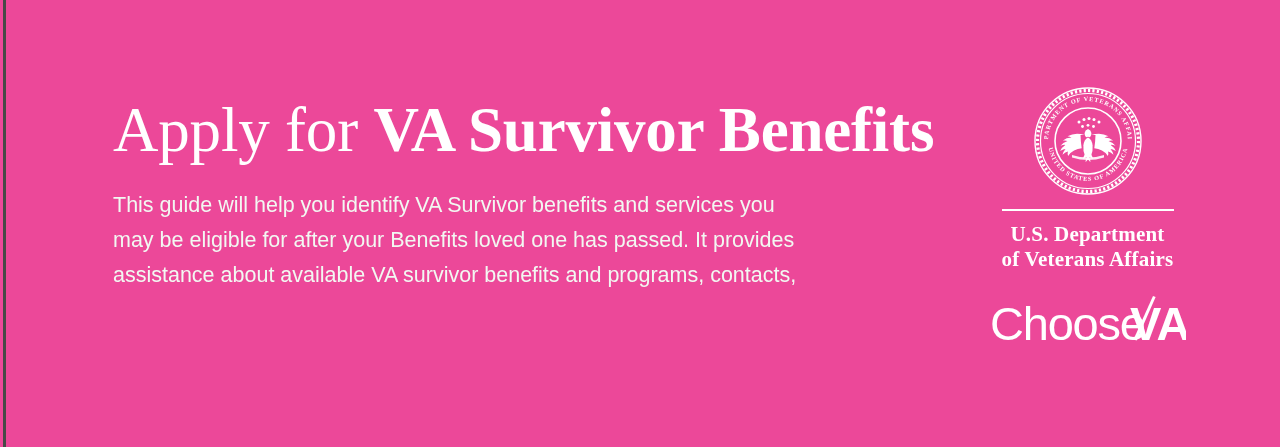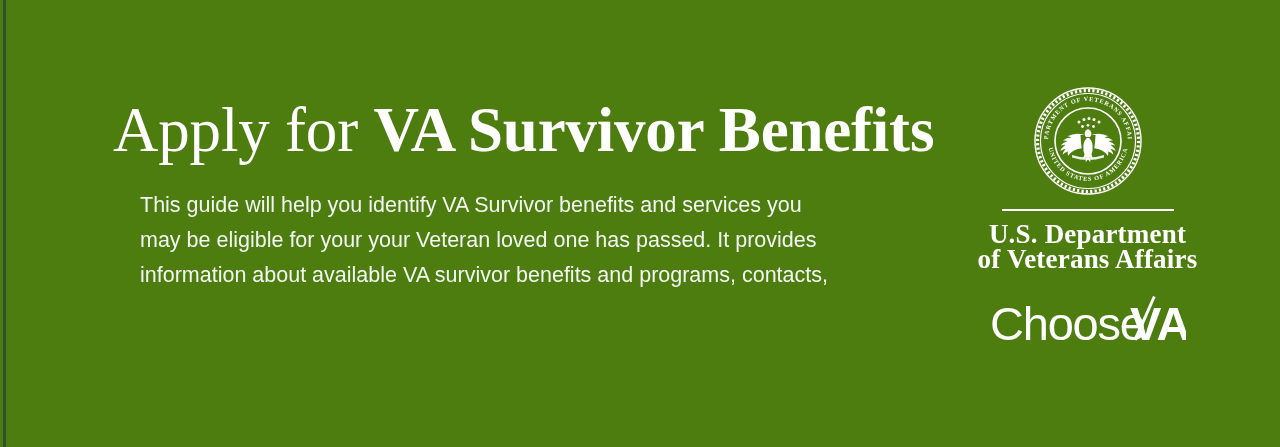--- a/index.html
+++ b/index.html
@@ -24,21 +24,21 @@
     top: 0;
     width: 3px;
     height: 447px;
     background: #2a4a38;
     opacity: .85;
   }
 
   .banner {
     position: absolute;
     inset: 0;
-    background: #4d7c0f;
+    background: #ec4899;
   }
 
   
   .content-left {
     position: absolute;
     left: 113px;
     top: 96px;
     width: 800px;
   }
 
@@ -55,21 +55,21 @@
 
   .subcopy {
     margin-top: 24px;
     font-family: "Liberation Sans", "DejaVu Sans", sans-serif;
     font-size: 21.5px;
     line-height: 35px;
     color: #f2f8f2;
     font-weight: 400;
     width: 790px;
   }
-  .subcopy span { display: block; white-space: nowrap; margin-left: 27px; }
+  .subcopy span { display: block; white-space: nowrap; }
 
   
   .logo-stack {
     position: absolute;
     left: 975px;
     top: 85px;
     width: 225px;
     text-align: center;
   }
 
@@ -84,21 +84,21 @@
     width: 172px;
     height: 2px;
     background: #ffffff;
     margin: 12px auto 0 auto;
   }
 
   .agency-name {
     margin-top: 11px;
     font-family: "Liberation Serif", "DejaVu Serif", serif;
     font-weight: 700;
-    font-size: 27px;
+    font-size: 21px;
     line-height: 25px;
     color: #ffffff;
     letter-spacing: .2px;
   }
   .agency-name span { display: block; white-space: nowrap; }
 
   .choose-va {
     margin-top: 20px;
     height: 66px;
     position: relative;
@@ -113,22 +113,22 @@
   <div class="edge-stripe"></div>
 
   <div class="content-left">
 
     <h1 class="headline">
       <span class="light">Apply for </span><span class="bold">VA Survivor Benefits</span>
     </h1>
 
     <p class="subcopy">
       <span>This guide will help you identify VA Survivor benefits and services you</span>
-      <span>may be eligible for your your Veteran loved one has passed. It provides</span>
-      <span>information about available VA survivor benefits and programs, contacts,</span>
+      <span>may be eligible for after your Benefits loved one has passed. It provides</span>
+      <span>assistance about available VA survivor benefits and programs, contacts,</span>
     </p>
 
   </div>
 
   <div class="logo-stack">
 
     <div class="seal-wrap">
       <svg viewBox="0 0 112 112" xmlns="http://www.w3.org/2000/svg" aria-hidden="true">
         <defs>
           <clipPath id="sealclip">

